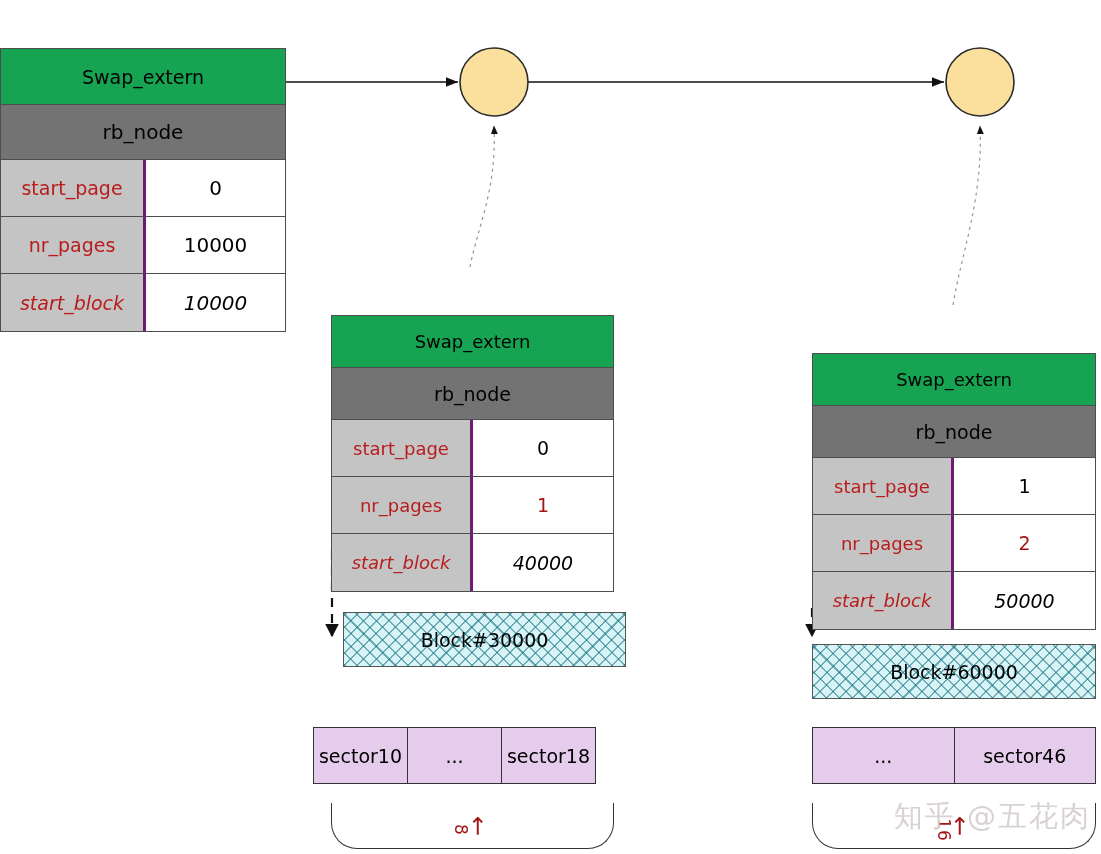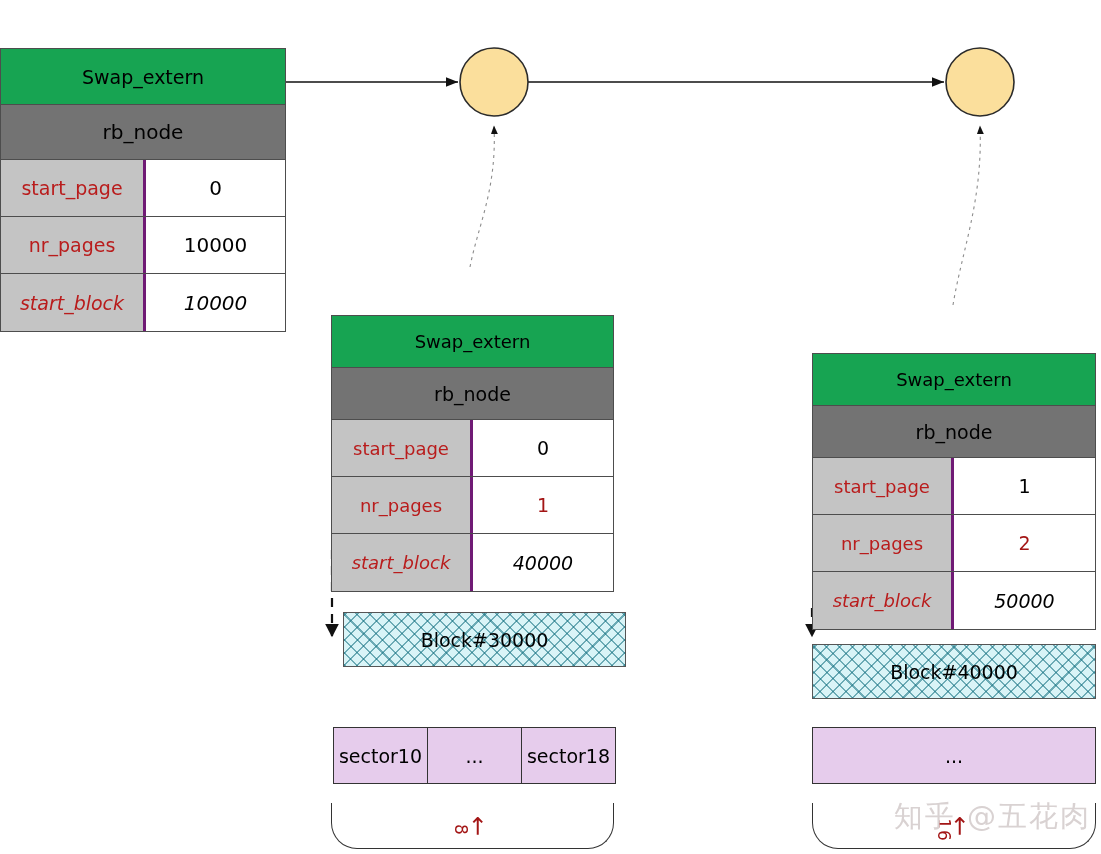--- a/index.html
+++ b/index.html
@@ -275,31 +275,32 @@
       <div class="key">start_block</div>
       <div class="val">50000</div>
     </div>
   </div>
 
   <div class="block" style="left:331px; top:612px; width:283px; height:55px;margin-left:12px;">
     <span class="lbl">Block#30000</span>
   </div>
 
   <div class="block" style="left:812px; top:644px; width:284px; height:55px;">
-    <span class="lbl">Block#40000</span>
-  </div>
-
-  <div class="sectors" style="left:333px; top:727px; width:283px;">
+    <span class="lbl">Block#60000</span>
+  </div>
+
+  <div class="sectors" style="left:313px; top:727px; width:283px;">
     <div class="cell">sector10</div>
     <div class="cell">...</div>
     <div class="cell">sector18</div>
   </div>
 
   <div class="sectors" style="left:812px; top:727px; width:284px;">
     <div class="cell">...</div>
+    <div class="cell">sector46</div>
   </div>
 
   <div class="bracket" style="left:331px; top:803px; width:283px;"></div>
   <div class="bracket-label" style="left:455px; top:820px;">8</div>
   <div style="position:absolute; left:468px; top:812px; color:#a31515; font-size:24px; transform:rotate(90deg);">←</div>
 
   <div class="bracket" style="left:812px; top:803px; width:284px;"></div>
   <div class="bracket-label" style="left:932px; top:820px;">16</div>
   <div style="position:absolute; left:950px; top:812px; color:#a31515; font-size:24px; transform:rotate(90deg);">←</div>
 

